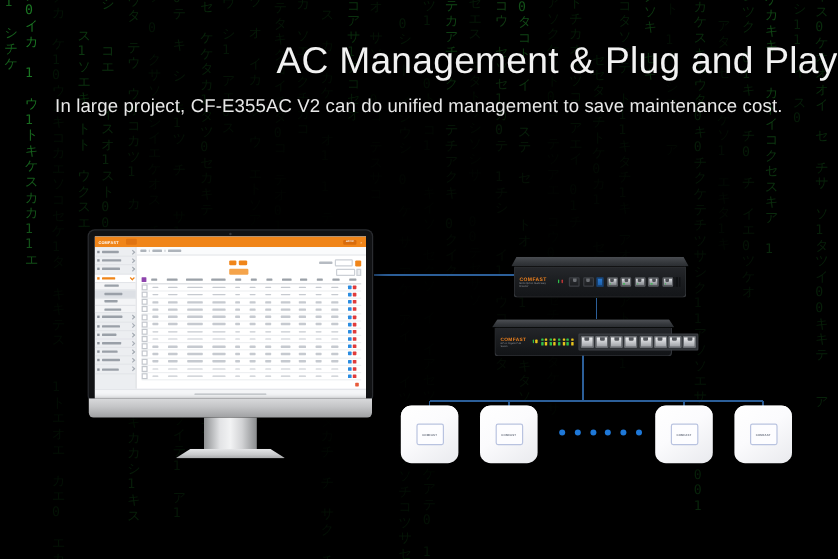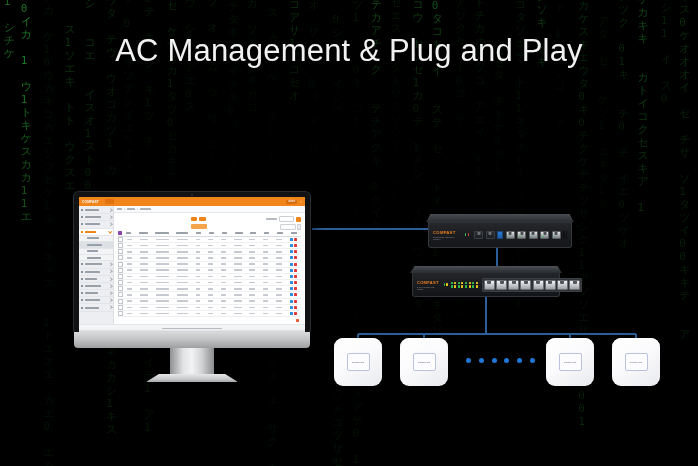--- a/index.html
+++ b/index.html
@@ -15,21 +15,21 @@
             color:#0d3b11;letter-spacing:1px;}
   .rain-col.dim{color:#07220a;}
   .rain-col.bright{color:#1c7a24;}
   .rain-col.vbright{color:#2fae35;}
   .vignette{position:absolute;inset:0;
     background:radial-gradient(ellipse 62% 55% at 50% 52%,rgba(0,0,0,.93) 0%,rgba(0,0,0,.80) 45%,rgba(0,0,0,.30) 78%,rgba(0,0,0,0) 100%);}
 
   
   .headings{position:absolute;left:0;right:0;top:32px;text-align:center;z-index:20;}
   .title{font-size:31px;font-weight:300;color:#f2f2f2;letter-spacing:.2px;
-         line-height:38px;text-shadow:0 0 6px rgba(0,0,0,.9);}
+         line-height:38px;text-shadow:0 0 6px rgba(0,0,0,.9);text-align:right;}
   .subtitle{margin-top:10px;font-size:15.5px;font-weight:300;color:#e8e8e8;
             letter-spacing:.1px;text-shadow:0 0 6px rgba(0,0,0,.9);}
 
   
   .topo{position:absolute;inset:0;z-index:14;}
 
   
   .monitor{position:absolute;left:74px;top:192px;width:236px;z-index:16;}
   .mon-bezel{position:relative;width:236px;height:140px;background:#111214;
              border-radius:5px 5px 2px 2px;
@@ -1300,20 +1300,21 @@
 テ
  
  
 ア
 </div>
     </div>
   <div class="vignette"></div>
 
   <div class="headings">
     <div class="title">AC Management &amp; Plug and Play</div>
+    <div class="subtitle">In large project,  CF-E355AC V2 can do unified management to save maintenance cost.</div>
   </div>
 
   <svg class="topo" width="698" height="466">
     <g stroke="#2c5f99" stroke-width="1.2" fill="none" shape-rendering="crispEdges">
 
       <path d="M312 229 L428 229"></path>
 
       <path d="M497 248 L497 266"></path>
 
       <path d="M486 290 L486 334"></path>

